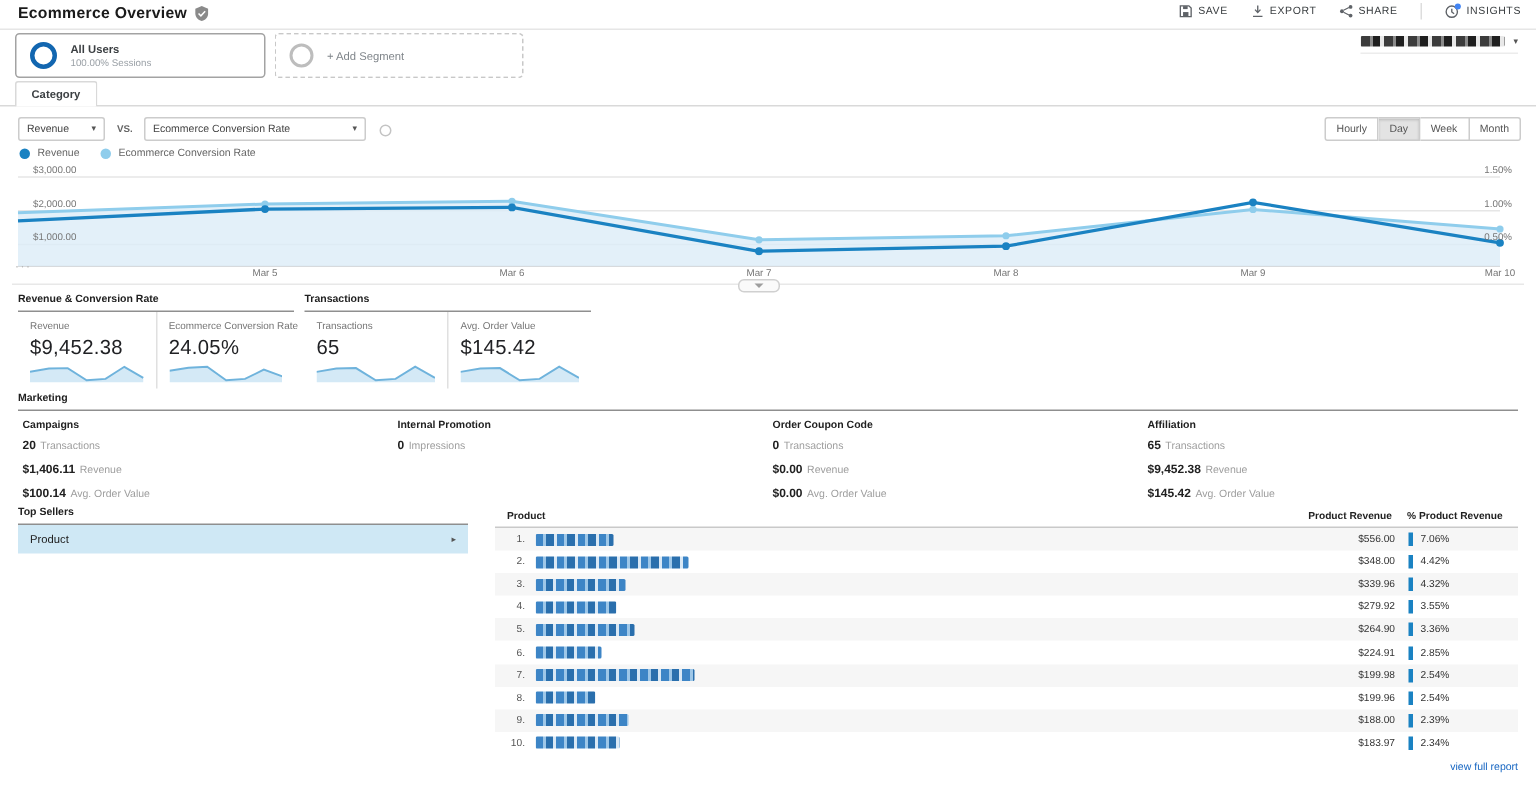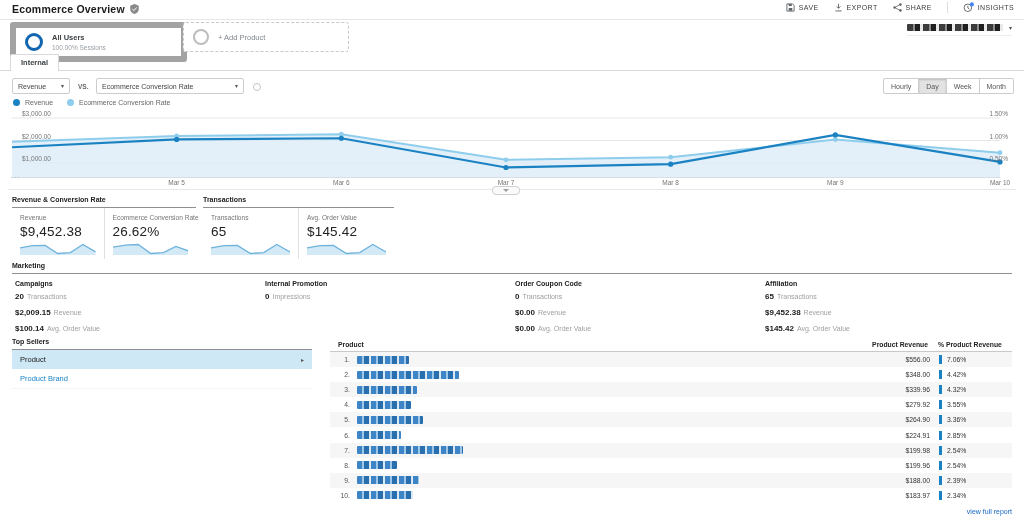--- a/index.html
+++ b/index.html
@@ -16,21 +16,21 @@
   .vdivider{width:1px;height:11px;background:#ddd;}
 
   
   .date-range{position:absolute;top:24px;right:12px;display:flex;align-items:center;gap:6px;
               padding-bottom:4px;border-bottom:1px solid #ececec;cursor:pointer;}
   .redact-dark{height:7px;width:96px;border-radius:1px;
     background:repeating-linear-gradient(90deg,#3c3c3c 0 6px,#8a8a8a 6px 8px,#1f1f1f 8px 13px,#e8e8e8 13px 16px);}
   .caret{font-size:6px;color:#555;line-height:1;}
 
   
-  .segment-card{position:absolute;top:22px;height:28px;border:6px solid #a3a3a3;border-radius:3px;
+  .segment-card{position:absolute;top:22px;height:28px;border:1px solid #a3a3a3;border-radius:3px;
                 background:#fff;display:flex;align-items:center;cursor:pointer;}
   #seg-all{left:10px;width:165px;}
   #seg-add{left:183px;width:164px;border:1px dashed #c8c8c8;}
   .ring-blue{width:12px;height:12px;border-radius:50%;border:3px solid #1266b0;margin:0 9px;flex:none;}
   .ring-gray{width:12px;height:12px;border-radius:50%;border:2px solid #bdbdbd;margin:0 9px;flex:none;}
   .seg-name{font-size:7.5px;font-weight:bold;color:#3c4043;}
   .seg-sub{font-size:6.5px;color:#9aa0a6;margin-top:2px;}
   .add-label{font-size:7.5px;color:#80868b;}
 
   
@@ -175,24 +175,24 @@
 
   <div class="segment-card" id="seg-all">
     <span class="ring-blue"></span>
     <span>
       <div class="seg-name">All Users</div>
       <div class="seg-sub">100.00% Sessions</div>
     </span>
   </div>
   <div class="segment-card" id="seg-add">
     <span class="ring-gray"></span>
-    <span class="add-label">+ Add Product</span>
-  </div>
-
-  <div class="tab">Internal</div>
+    <span class="add-label">+ Add Segment</span>
+  </div>
+
+  <div class="tab">Category</div>
   <div class="tab-line"></div>
 
   <div class="select" id="sel-primary">
     <span>Revenue</span>
     <span class="caret">▾</span>
   </div>
   <span class="vs">VS.</span>
   <div class="select" id="sel-secondary">
     <span>Ecommerce Conversion Rate</span>
     <span class="caret">▾</span>
@@ -267,21 +267,21 @@
       <div class="card">
         <div class="card-label">Revenue</div>
         <div class="card-value">$9,452.38</div>
         <svg class="spark" viewBox="0 0 76 13">
             <path d="M0,13 L0.0,5.9 L12.7,3.7 L25.3,3.4 L38.0,11.5 L50.7,10.6 L63.3,2.5 L76.0,9.9 L76,13 Z" fill="#d4e9f6"></path>
             <polyline points="0.0,5.9 12.7,3.7 25.3,3.4 38.0,11.5 50.7,10.6 63.3,2.5 76.0,9.9" fill="none" stroke="#6fb3dc" stroke-width="1.3"></polyline>
           </svg>
       </div>
       <div class="card">
         <div class="card-label">Ecommerce Conversion Rate</div>
-        <div class="card-value">26.62%</div>
+        <div class="card-value">24.05%</div>
         <svg class="spark" viewBox="0 0 76 13">
             <path d="M0,13 L0.0,5.2 L12.7,3.1 L25.3,2.5 L38.0,11.5 L50.7,10.6 L63.3,4.4 L76.0,9.0 L76,13 Z" fill="#d4e9f6"></path>
             <polyline points="0.0,5.2 12.7,3.1 25.3,2.5 38.0,11.5 50.7,10.6 63.3,4.4 76.0,9.0" fill="none" stroke="#6fb3dc" stroke-width="1.3"></polyline>
           </svg>
       </div>
     </div>
   </div>
   <div class="score-group" id="group-trans">
     <div class="group-title">Transactions</div>
     <div class="cards">
@@ -303,21 +303,21 @@
       </div>
     </div>
   </div>
 
   <div class="marketing">
     <div class="marketing-title">Marketing</div>
     <div class="mcols">
       <div class="mcol">
         <div class="mcol-title">Campaigns</div>
         <div class="metric-line"><b>20</b><span>Transactions</span></div>
-        <div class="metric-line"><b>$2,009.15</b><span>Revenue</span></div>
+        <div class="metric-line"><b>$1,406.11</b><span>Revenue</span></div>
         <div class="metric-line"><b>$100.14</b><span>Avg. Order Value</span></div>
       </div>
       <div class="mcol">
         <div class="mcol-title">Internal Promotion</div>
         <div class="metric-line"><b>0</b><span>Impressions</span></div>
       </div>
       <div class="mcol">
         <div class="mcol-title">Order Coupon Code</div>
         <div class="metric-line"><b>0</b><span>Transactions</span></div>
         <div class="metric-line"><b>$0.00</b><span>Revenue</span></div>
@@ -331,23 +331,20 @@
       </div>
     </div>
   </div>
 
   <div class="top-sellers">
     <div class="ts-title">Top Sellers</div>
     <div class="ts-item selected">
       <span>Product</span>
       <span class="ts-arrow">▸</span>
     </div>
-    <div class="ts-item ts-link">
-      <span>Product Brand</span>
-    </div>
   </div>
 
   <div class="ptable">
     <div class="thead">
       <span class="th-product">Product</span>
       <span class="th-rev">Product Revenue</span>
       <span class="th-pct">% Product Revenue</span>
     </div>
 
     <div class="trow odd">

